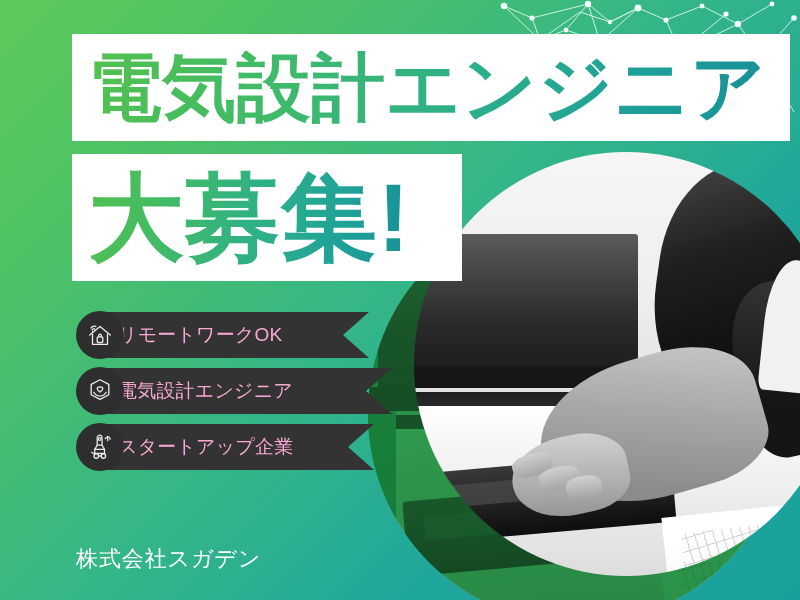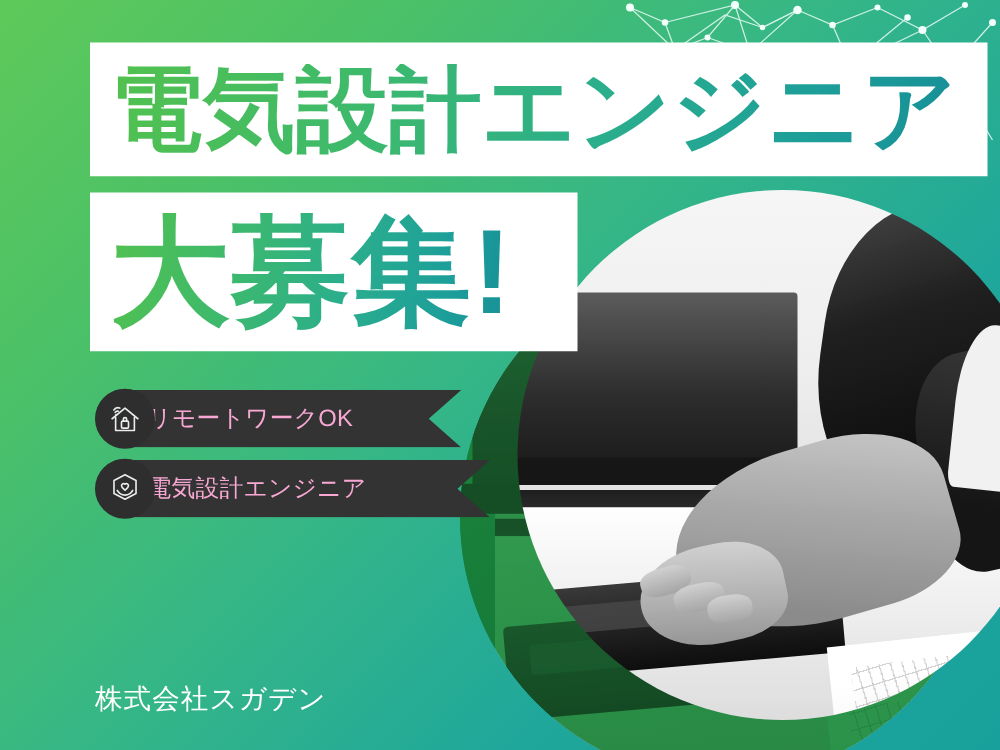--- a/index.html
+++ b/index.html
@@ -405,18 +405,37 @@
       </div>
       <div class="badge-icon-wrap">
         <svg width="30" height="30" viewBox="0 0 32 32" fill="none" stroke="#e9eceb" stroke-width="1.4" stroke-linecap="round" stroke-linejoin="round">
           <path d="M16 4 L25.4 9 v11 L16 25 L6.6 20 V9 Z"></path>
           <path d="M16 17.2 c-1.2 -1.1 -3 -2.2 -3 -3.9 a1.85 1.85 0 0 1 3 -1.2 a1.85 1.85 0 0 1 3 1.2 c0 1.7 -1.8 2.8 -3 3.9 Z"></path>
           <path d="M9.4 17.4 c1.4 2.6 3.8 4 6.6 4 2.8 0 5.2 -1.4 6.6 -4"></path>
         </svg>
       </div>
     </div>
 
+    <div class="badge-row">
+      <div class="badge-ribbon" style="width:282px">
+        <span class="badge-label">スタートアップ企業</span>
+      </div>
+      <div class="badge-icon-wrap">
+        <svg width="30" height="30" viewBox="0 0 32 32" fill="none" stroke="#e9eceb" stroke-width="1.35" stroke-linecap="round" stroke-linejoin="round">
+          <path d="M13 6.5 c0 -2 1.2 -3.2 2.6 -3.2 1.4 0 2.6 1.2 2.6 3.2 v7.6 h-5.2 Z"></path>
+          <path d="M13 14.1 l-2.6 4.4 h10.4 l-2.6 -4.4"></path>
+          <path d="M10.4 18.5 v4.2 h10.4 v-4.2"></path>
+          <circle cx="15.6" cy="7.4" r="1.5"></circle>
+          <path d="M21.6 7 l2.6 -2.2 v4.4"></path>
+          <path d="M24.2 4.8 c1.6 0.4 2.6 1.6 2.6 3"></path>
+          <circle cx="12" cy="25.6" r="2.4"></circle>
+          <circle cx="19.6" cy="25.6" r="2.4"></circle>
+          <path d="M14.4 25.6 h2.8"></path>
+          <path d="M7 21.6 l2.6 1.4"></path>
+        </svg>
+      </div>
+    </div>
 
   </div>
 
   <div id="company">株式会社スガデン</div>
 
 </div>
 
 </body></html>

